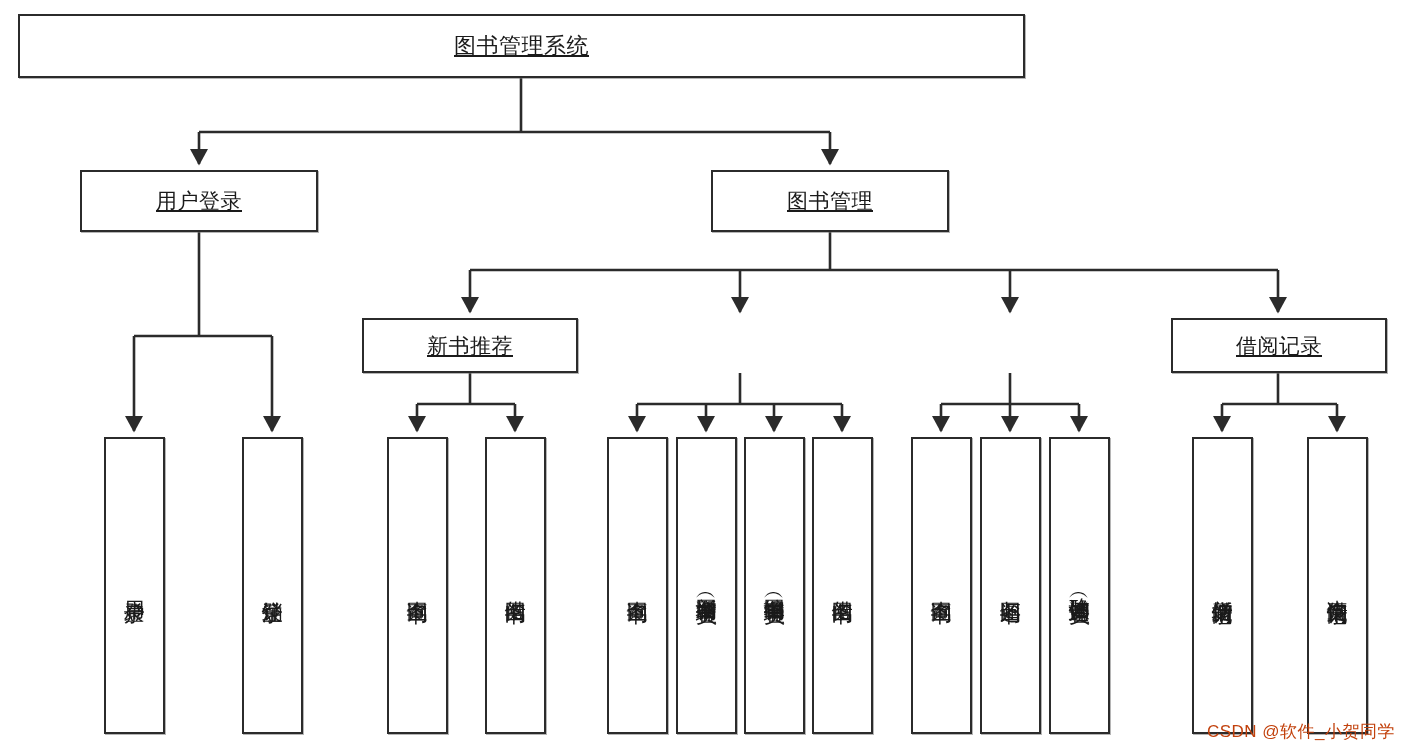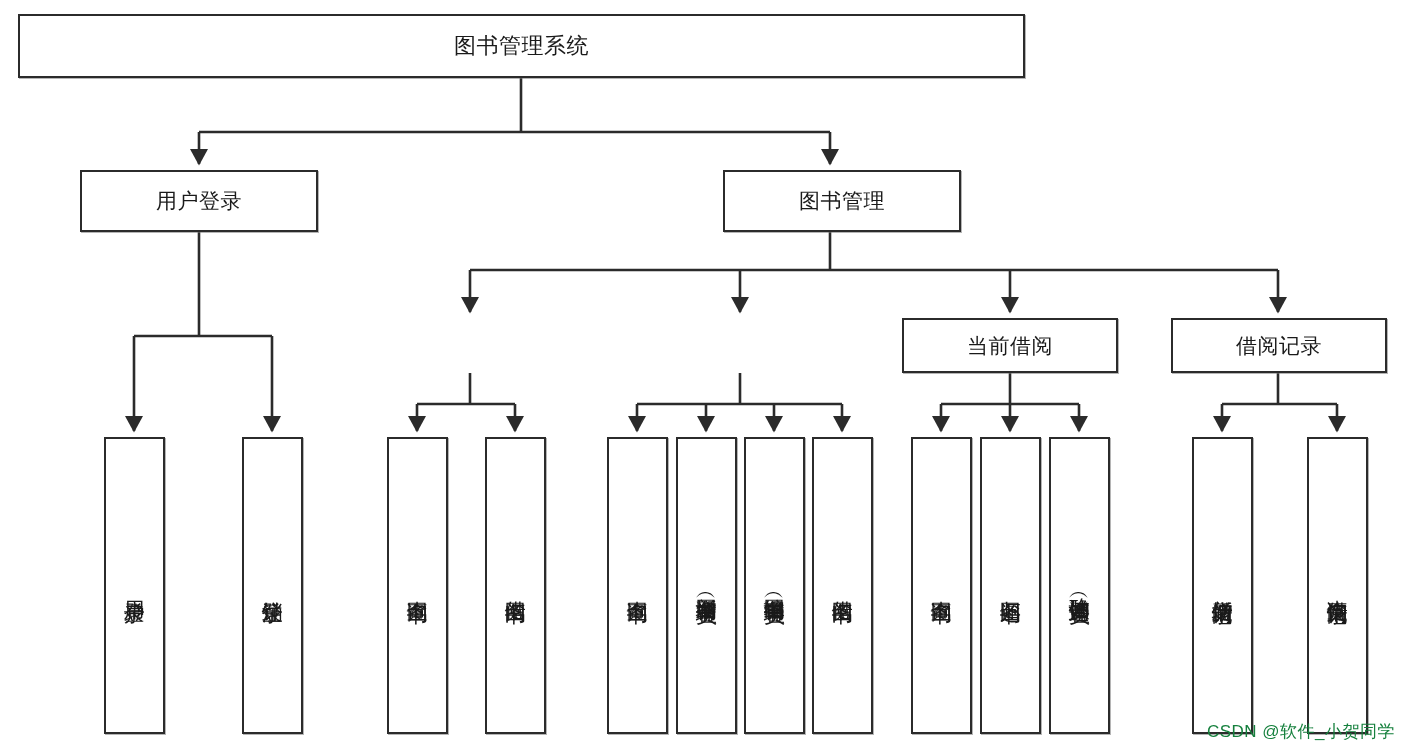--- a/index.html
+++ b/index.html
@@ -40,20 +40,21 @@
   .node .label {
     display: block;
     text-align: center;
     line-height: 1.22;
     letter-spacing: 0.5px;
   }
   
   .node.h .label {
     writing-mode: horizontal-tb;
     font-size: 21px;
+    text-decoration: underline;
   }
   .node.root .label { font-size: 22px; }
   
   .node.v {
     align-items: center;
     justify-content: center;
     padding: 6px 0;
   }
   .node.v .label {
     writing-mode: vertical-rl;
@@ -61,21 +62,21 @@
     font-size: 21px;
     line-height: 1.30;
     letter-spacing: 1px;
     max-height: 100%;
   }
   .watermark {
     position: absolute;
     right: 10px;
     bottom: 4px;
     font-size: 17px;
-    color: #15803d;
+    color: #c2410c;
     white-space: nowrap;
     letter-spacing: 0.5px;
   }
 </style>
 </head>
 <body>
 
 <div id="diagram-root">
 
   <svg id="edges-layer" viewBox="0 0 1405 747" width="1405" height="747" xmlns="http://www.w3.org/2000/svg">
@@ -128,26 +129,26 @@
     </g>
   </svg>
 
   <div class="node h root" style="left:18px; top:14px; width:1007px; height:64px;">
     <span class="label">图书管理系统</span>
   </div>
 
   <div class="node h" style="left:80px; top:170px; width:238px; height:62px;">
     <span class="label">用户登录</span>
   </div>
-  <div class="node h" style="left:711px; top:170px; width:238px; height:62px;margin-left:12px;">
+  <div class="node h" style="left:711px; top:170px; width:238px; height:62px;">
     <span class="label">图书管理</span>
   </div>
 
-  <div class="node h" style="left:902px; top:318px; width:216px; height:55px;">
-    <span class="label">当前借阅</span>
+  <div class="node h" style="left:362px; top:318px; width:216px; height:55px;">
+    <span class="label">新书推荐</span>
   </div>
   <div class="node h" style="left:1171px; top:318px; width:216px; height:55px;align-items:center;">
     <span class="label">借阅记录</span>
   </div>
 
   <div class="node v" style="left:104px; top:437px; width:61px; height:297px;">
     <span class="label">用户登录</span>
   </div>
   <div class="node v" style="left:242px; top:437px; width:61px; height:297px;">
     <span class="label">注销登录</span>

